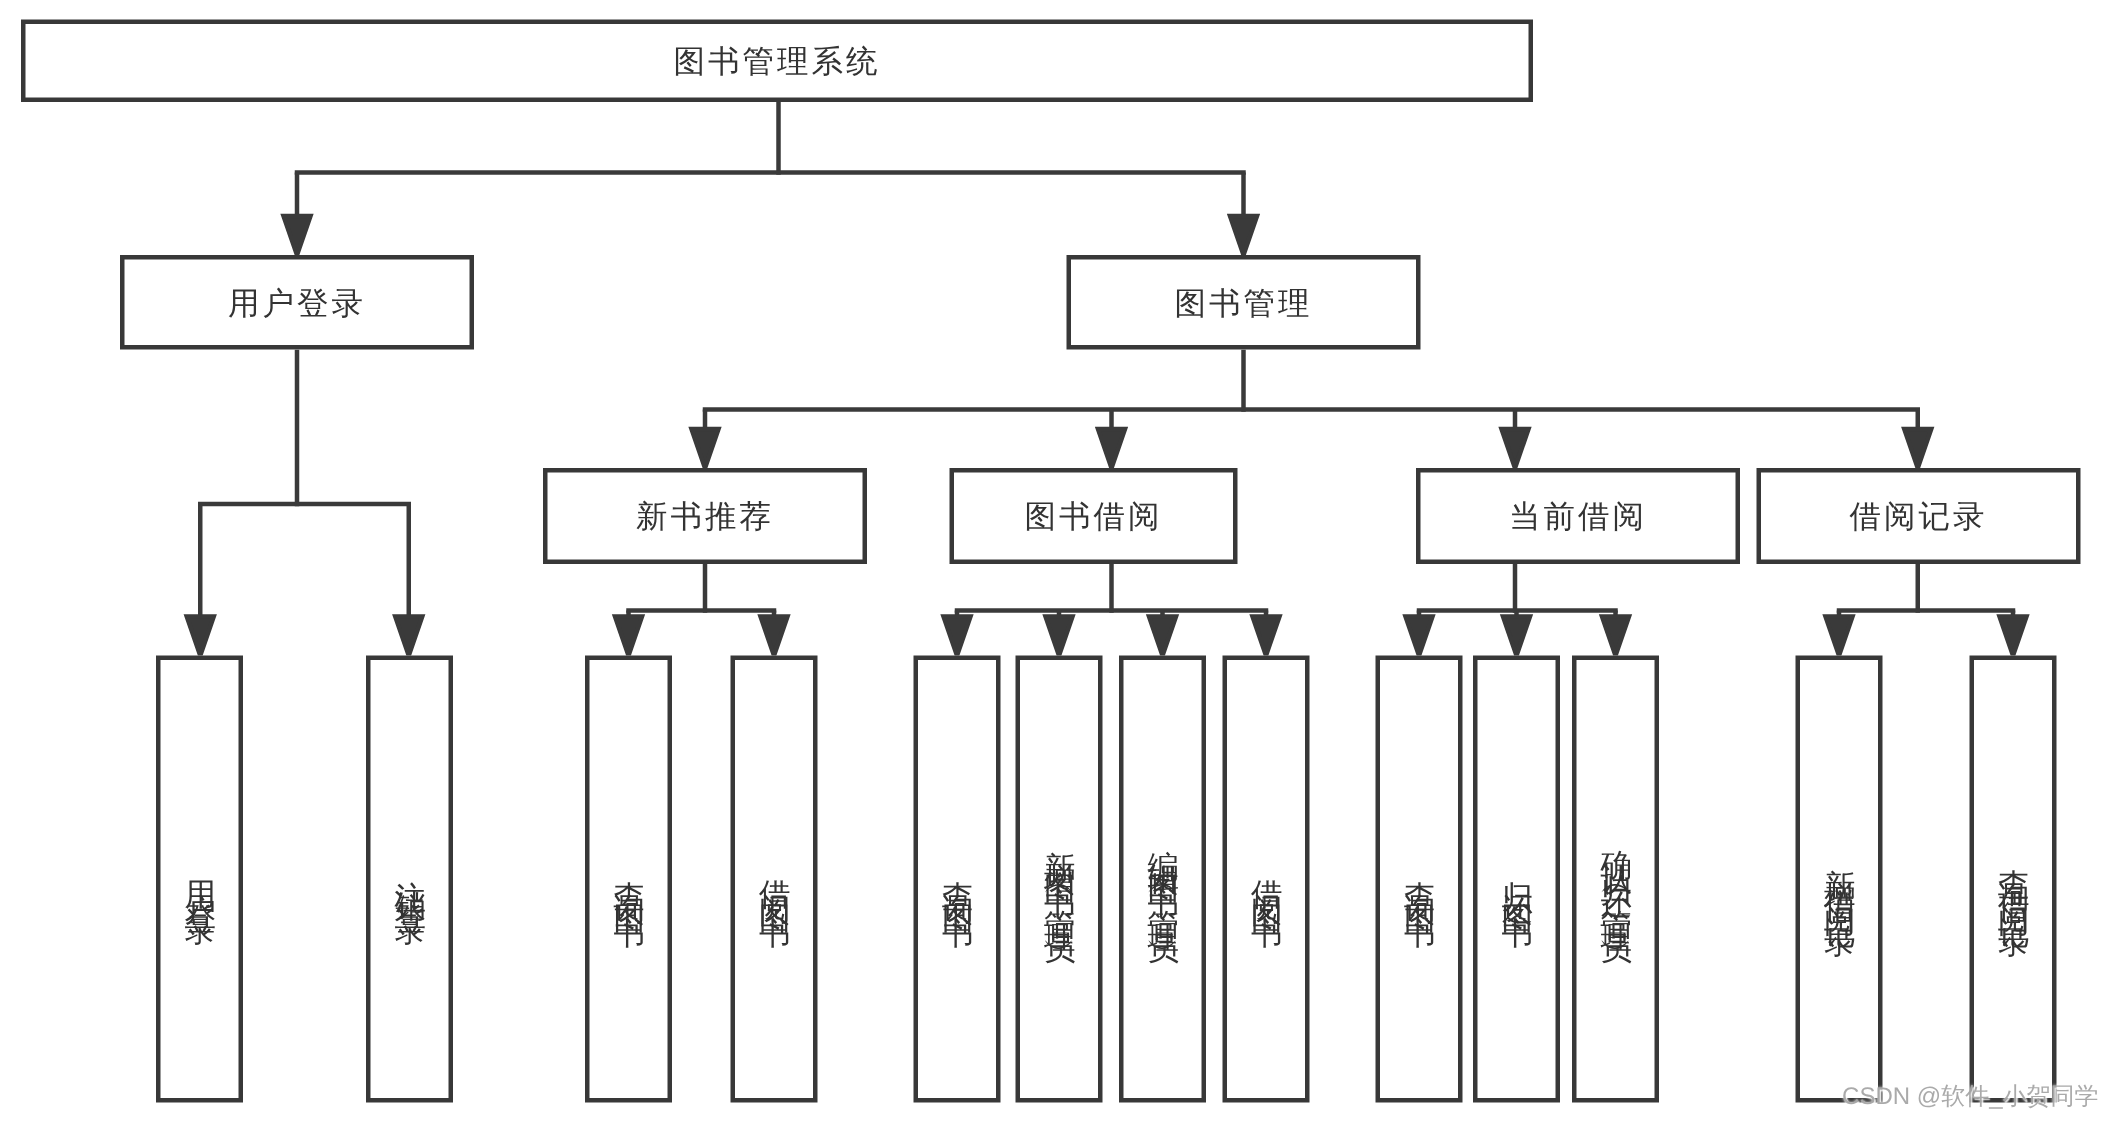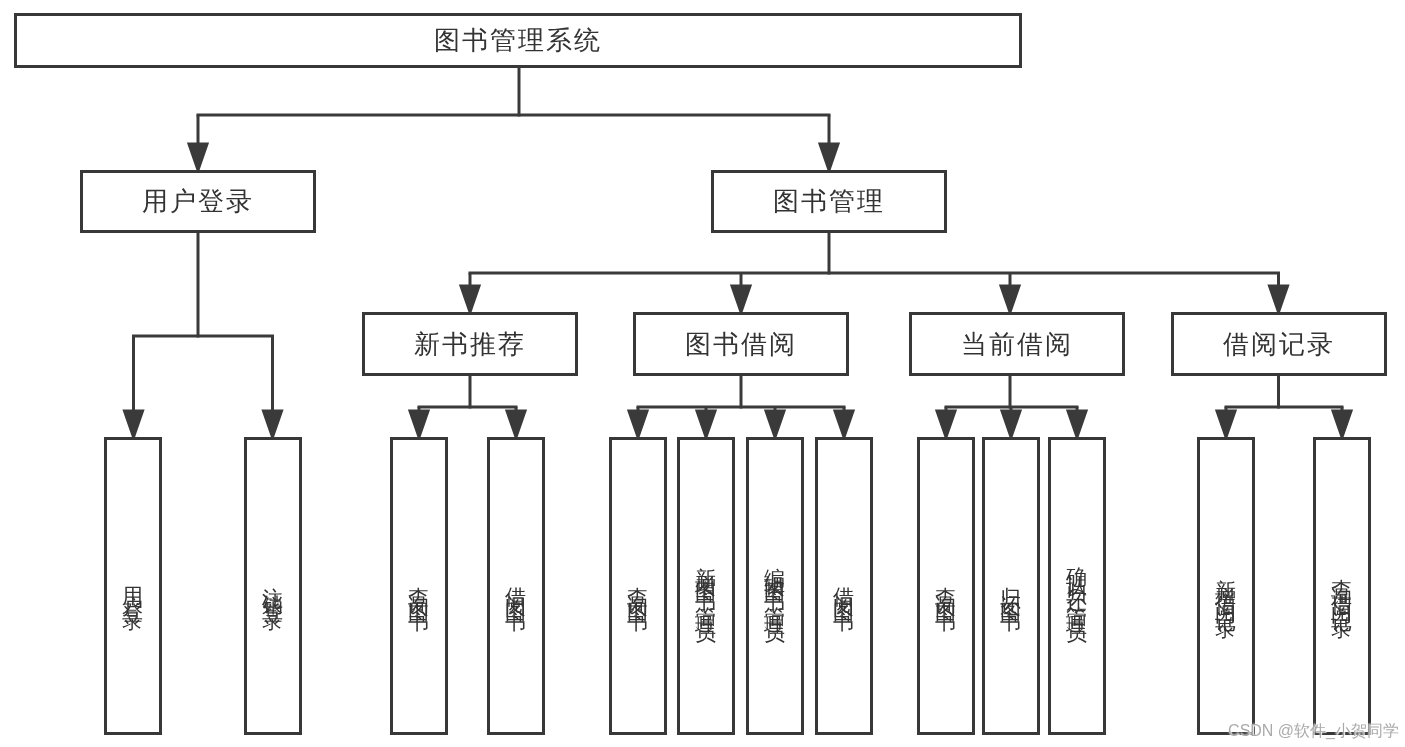--- a/index.html
+++ b/index.html
@@ -17,41 +17,41 @@
     box-sizing: border-box;
     border: 3px solid #383838;
     background: #ffffff;
     display: flex;
     align-items: center;
     justify-content: center;
     color: #333333;
     z-index: 2;
   }
   .h {
-    font-size: 26px;
+    font-size: 21px;
     letter-spacing: 2px;
     white-space: nowrap;
   }
   .v {
     writing-mode: vertical-rl;
     text-orientation: mixed;
     font-size: 21px;
     line-height: 1;
     letter-spacing: 8px;
     padding: 6px 0;
   }
   
   .n-root  { left: 14px;  top: 13px;  width: 1008px; height: 55px; }
   
   .n-l2a   { left: 80px;  top: 170px; width: 236px;  height: 63px; }
   .n-l2b   { left: 711px; top: 170px; width: 236px;  height: 63px; }
   
   .n-g1    { left: 362px;  top: 312px; width: 216px; height: 64px; }
-  .n-g2    { left: 633px;  top: 312px; width: 216px; height: 64px; }
-  .n-g3    { left: 909px;  top: 312px; width: 216px; height: 64px; }
+  .n-g2    { left: 633px;  top: 312px; width: 192px; height: 64px; }
+  .n-g3    { left: 944px;  top: 312px; width: 216px; height: 64px; }
   .n-g4    { left: 1171px; top: 312px; width: 216px; height: 64px; }
   
   .leaf    { top: 437px; width: 58px; height: 298px; }
   .n-f1  { left: 104px; }
   .n-f2  { left: 244px; }
   .n-f3  { left: 390px; }
   .n-f4  { left: 487px; }
   .n-f5  { left: 609px; }
   .n-f6  { left: 677px; }
   .n-f7  { left: 746px; }

